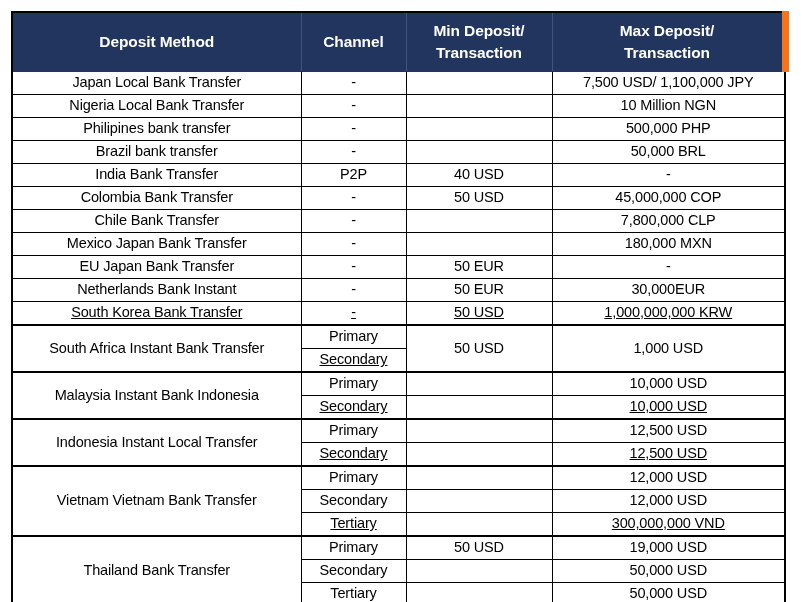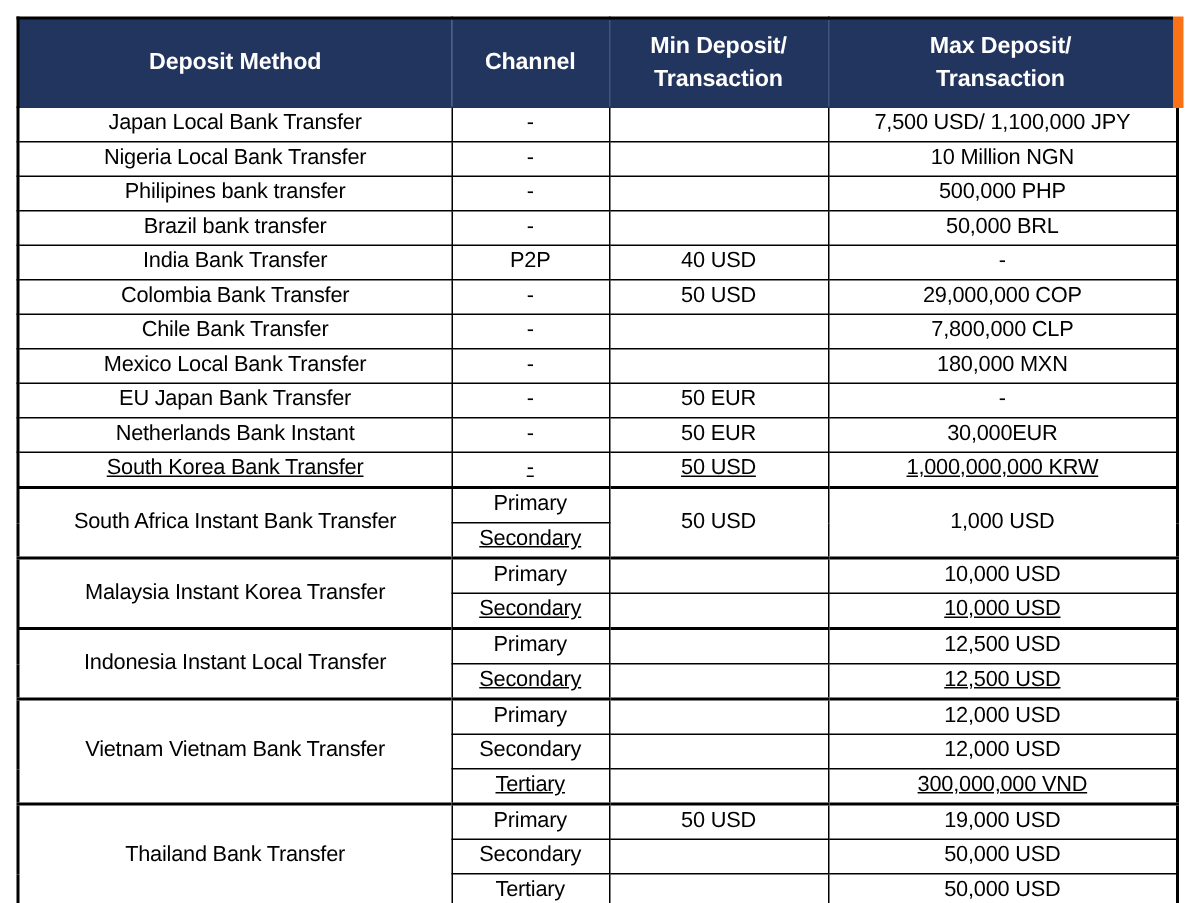--- a/index.html
+++ b/index.html
@@ -131,32 +131,32 @@
         <td>India Bank Transfer</td>
         <td>P2P</td>
         <td>40 USD</td>
         <td>-</td>
       </tr>
 
       <tr>
         <td>Colombia Bank Transfer</td>
         <td>-</td>
         <td>50 USD</td>
-        <td>29,000,000 COP</td>
+        <td>45,000,000 COP</td>
       </tr>
 
       <tr>
         <td>Chile Bank Transfer</td>
         <td>-</td>
         <td class="empty"></td>
         <td>7,800,000 CLP</td>
       </tr>
 
       <tr>
-        <td>Mexico Local Bank Transfer</td>
+        <td>Mexico Japan Bank Transfer</td>
         <td>-</td>
         <td class="empty"></td>
         <td>180,000 MXN</td>
       </tr>
 
       <tr>
         <td>EU Japan Bank Transfer</td>
         <td>-</td>
         <td>50 EUR</td>
         <td>-</td>
@@ -180,21 +180,21 @@
         <td rowspan="2">South Africa Instant Bank Transfer</td>
         <td>Primary</td>
         <td rowspan="2">50 USD</td>
         <td rowspan="2">1,000 USD</td>
       </tr>
       <tr class="group-end">
         <td>Secondary</td>
       </tr>
 
       <tr class="group-start">
-        <td rowspan="2">Malaysia Instant Korea Transfer</td>
+        <td rowspan="2">Malaysia Instant Bank Indonesia</td>
         <td>Primary</td>
         <td class="empty"></td>
         <td>10,000 USD</td>
       </tr>
       <tr class="group-end">
         <td>Secondary</td>
         <td class="empty"></td>
         <td>10,000 USD</td>
       </tr>
 

